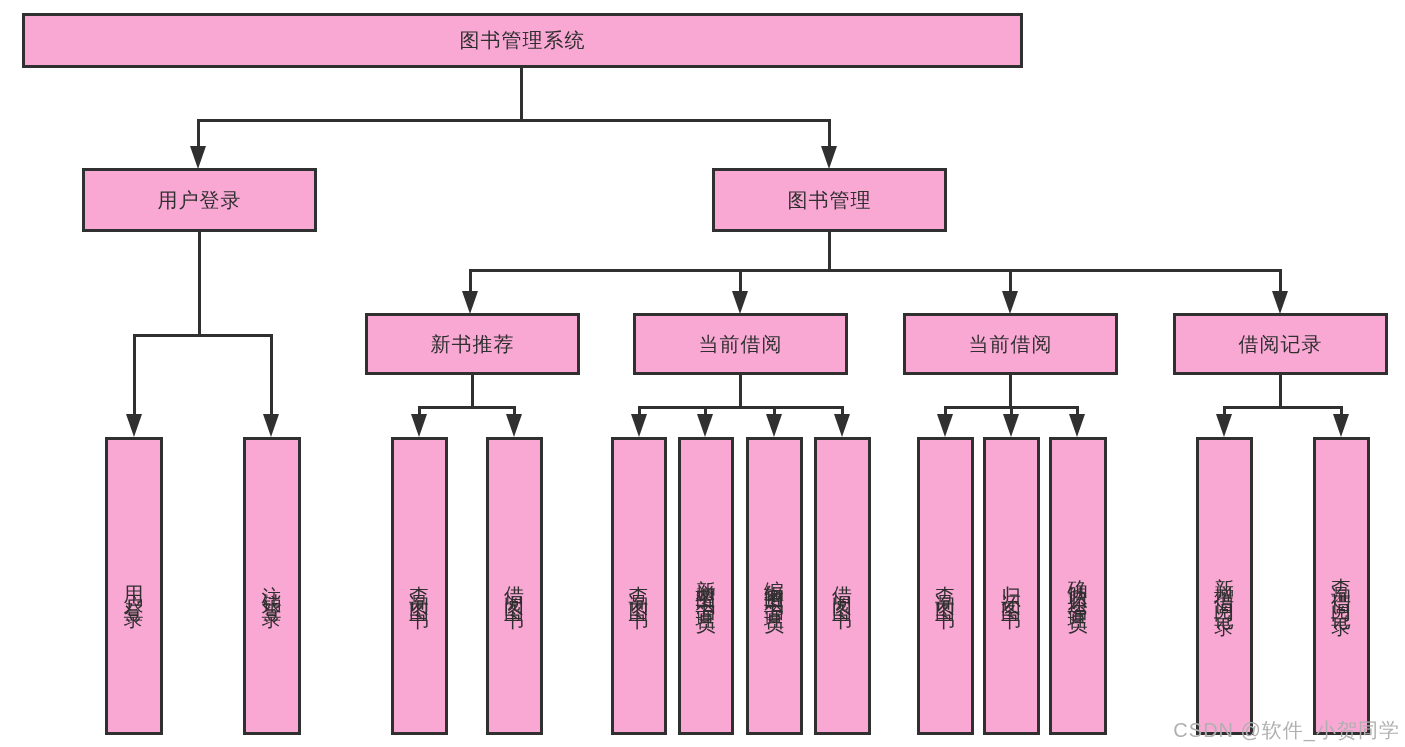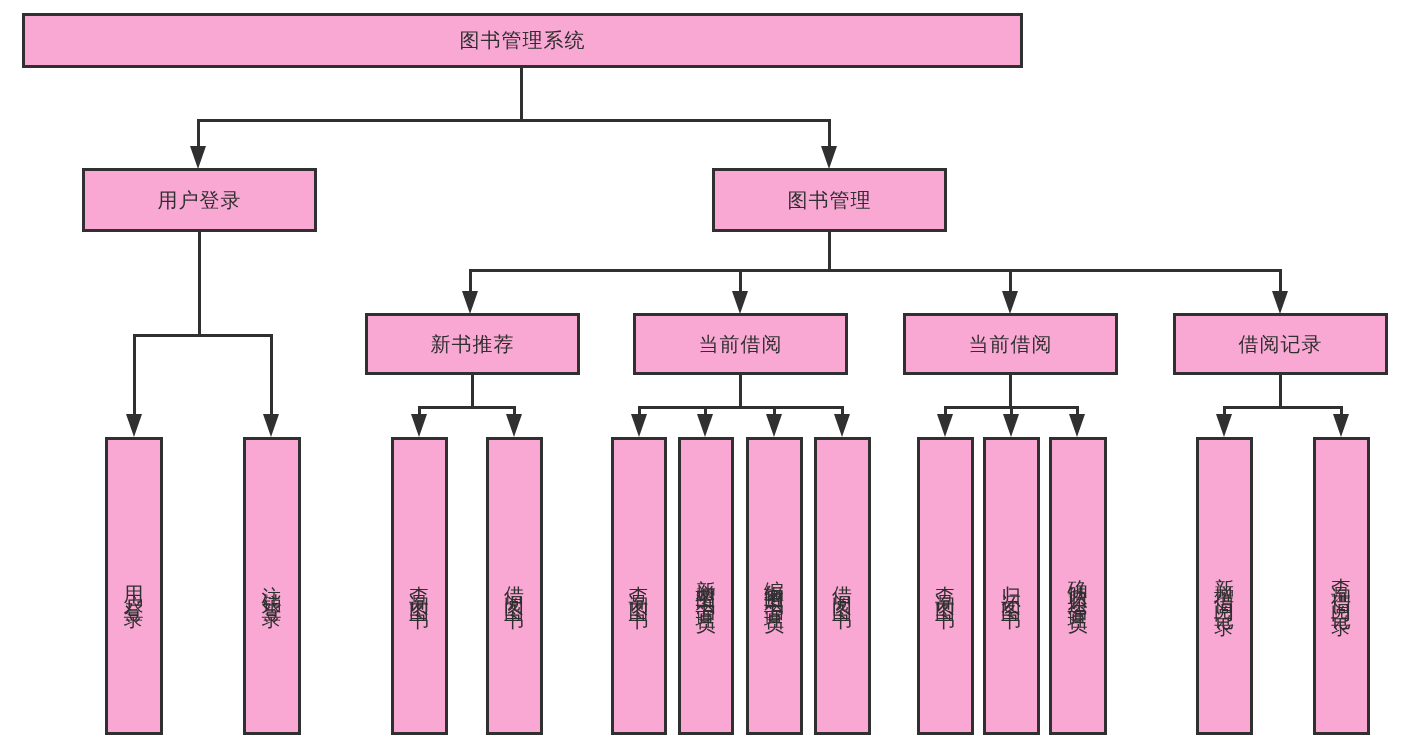--- a/index.html
+++ b/index.html
@@ -177,14 +177,15 @@
     <span class="vtext">确认归还（管理员）</span>
   </div>
 
   <div class="box leaf" style="left:1196px;top:437px;width:57px;height:298px">
     <span class="vtext">新增借阅记录</span>
   </div>
   <div class="box leaf" style="left:1313px;top:437px;width:57px;height:298px">
     <span class="vtext">查询借阅记录</span>
   </div>
 
+  <div class="watermark">CSDN @软件_小贺同学</div>
 
 </div>
 
 </body></html>

